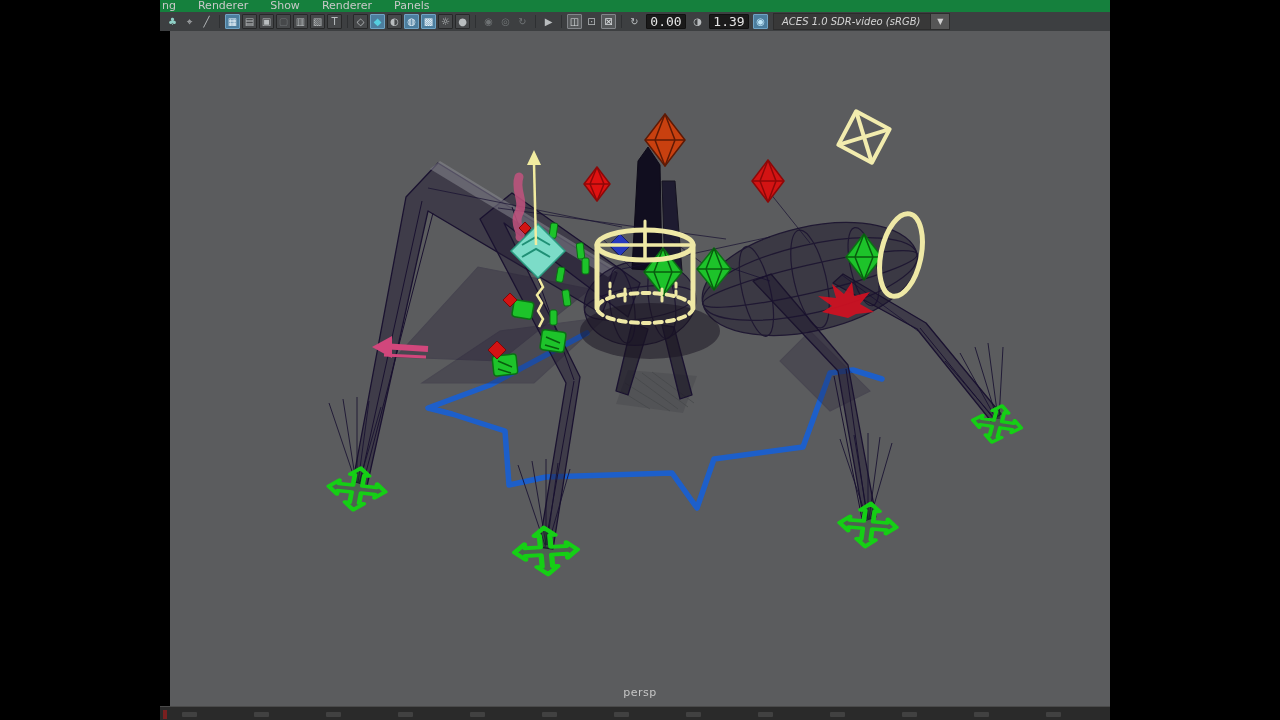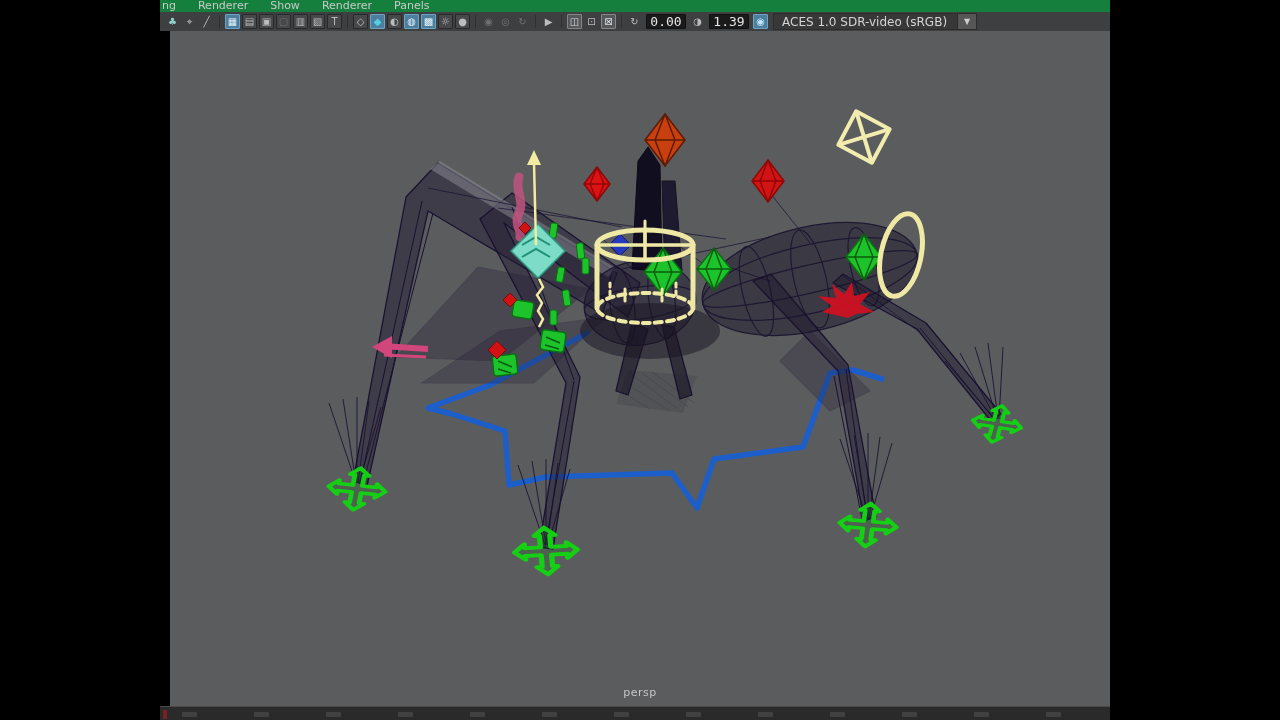--- a/index.html
+++ b/index.html
@@ -13,22 +13,22 @@
   .tb-icon{width:15px;height:15px;margin:0 1px;display:flex;align-items:center;justify-content:center;
     font-size:10px;color:#b9bdbf;border:1px solid transparent;border-radius:1px;box-sizing:border-box;}
   .tb-icon.boxed{background:#46484a;border-color:#272829;}
   .tb-icon.active{background:#4c7e9e;border-color:#6fa3c4;color:#e9f4fb;}
   .tb-icon.framed{background:#55585a;border-color:#83868a;color:#d8dcde;}
   .tb-icon.dim{color:#6f7375;}
   .tb-sep{width:1px;height:13px;background:#2e3032;margin:0 4px;}
   .tb-field{width:38px;height:13px;background:#1a1a1a;border:1px solid #111;border-radius:1px;
     color:#e6e6e6;font-size:13px;font-family:"DejaVu Sans Mono",monospace;
     display:flex;align-items:center;justify-content:center;margin:0 3px;}
-  .tb-dropdown{height:15px;background:#383838;border:1px solid #2c2c2c;color:#d4d4d4;font-size:12px;
-    display:flex;align-items:center;padding:0 10px 0 8px;margin-left:4px;white-space:nowrap;}
+  .tb-dropdown{height:15px;background:#383838;border:1px solid #2c2c2c;color:#d4d4d4;font-size:10px;
+    display:flex;align-items:center;padding:0 10px 0 8px;margin-left:4px;white-space:nowrap;font-style:italic;}
   .tb-droparrow{width:18px;height:15px;background:#565656;border:1px solid #2c2c2c;border-left:none;
     color:#cfcfcf;font-size:8px;display:flex;align-items:center;justify-content:center;}
   
   .vp-row{display:flex;}
   .vpad{width:10px;height:675px;background:#000;}
   .viewport{position:relative;width:940px;height:675px;background:#5b5c5e;overflow:hidden;}
   .persp-label{position:absolute;left:50%;bottom:7px;transform:translateX(-50%);
     font-size:11px;color:#c6c6c6;letter-spacing:.5px;text-align:right;}
   
   .timeline{position:relative;height:14px;background:#2a2a2a;border-top:1px solid #4a4a4a;box-sizing:border-box;}

